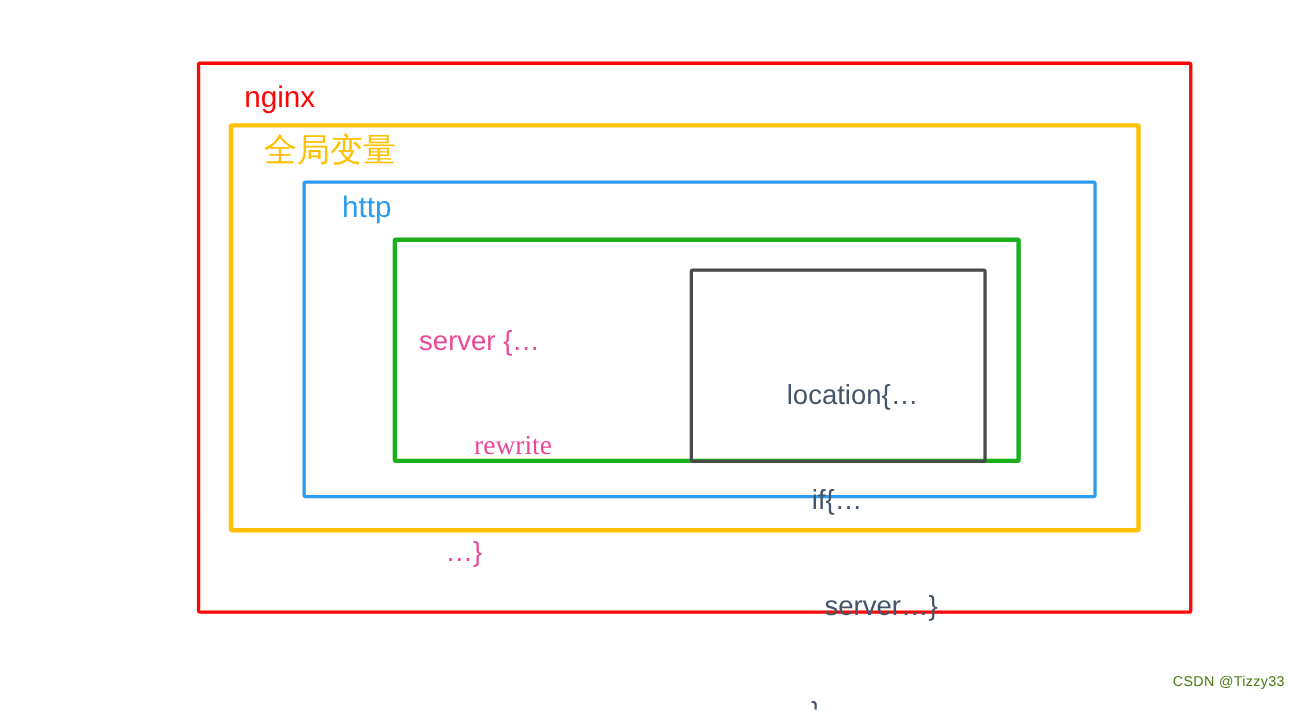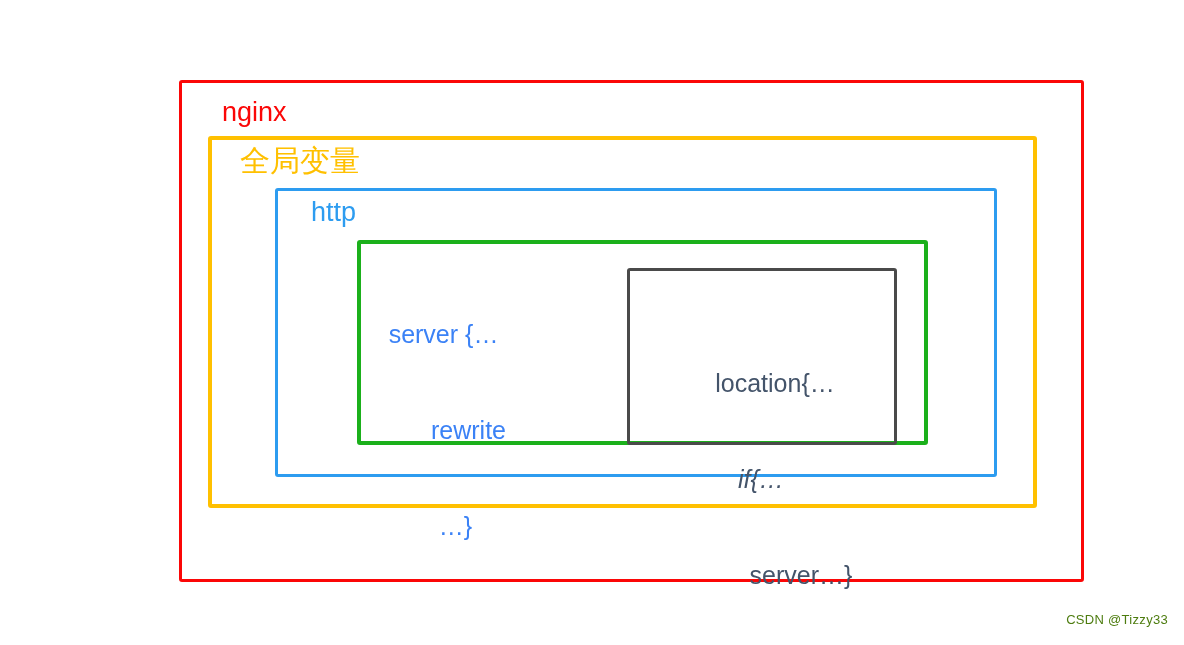--- a/index.html
+++ b/index.html
@@ -26,21 +26,21 @@
     position: absolute;
     box-sizing: border-box;
     background: transparent;
     border-style: solid;
     border-radius: 3px;
   }
 
   
   .box-nginx {
     left: 179px;
-    top: 80px;
+    top: 56px;
     width: 905px;
     height: 502px;
     border-width: 3px;
     border-color: #fb0707;
   }
   
   .box-global {
     left: 26px;      
     top: 53px;
     width: 829px;
@@ -105,41 +105,40 @@
   
   .code {
     position: absolute;
     white-space: pre;
     line-height: 32px;
     font-size: 25px;
   }
   .code-server {
     left: 20px;
     top: 10px;
-    color: #3b82f6;
-    text-align: center;
+    color: #ec4899;
   }
   .code-location {
     left: 0px;
     top: 32px;
     width: 270px;
     color: #44546a;
     text-align: center;
   }
   .code-line {
     display: block;
   }
 
   
   .ind-0 { padding-left: 0; }
-  .ind-1 { padding-left: 50px; }
+  .ind-1 { padding-left: 50px; font-family: Liberation Serif, serif; }
   .ind-2 { padding-left: 24px; }
 
   .loc-0 { margin-left: 0px; padding-left: 20px; }
-  .loc-1 { margin-left: -8px; font-style: italic; }
+  .loc-1 { margin-left: -8px; }
   .loc-2 { margin-left: 72px; }
   .loc-3 { margin-left: -72px; }
 
   
   .watermark {
     position: absolute;
     right: 16px;
     bottom: 18px;
     font-size: 13px;
     color: #4d7c0f;

